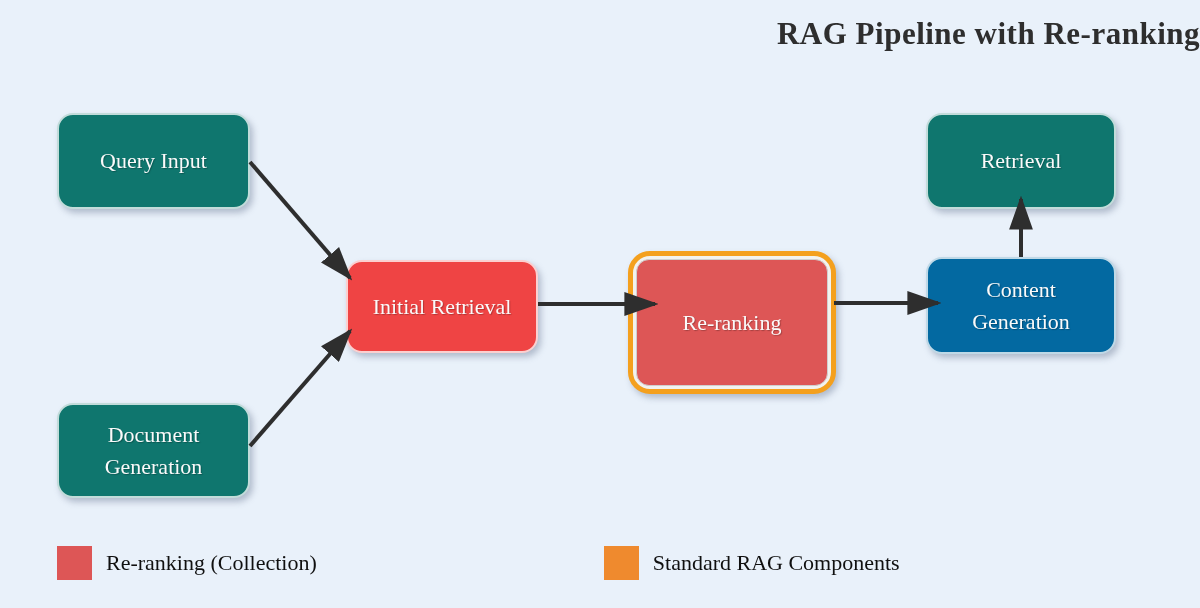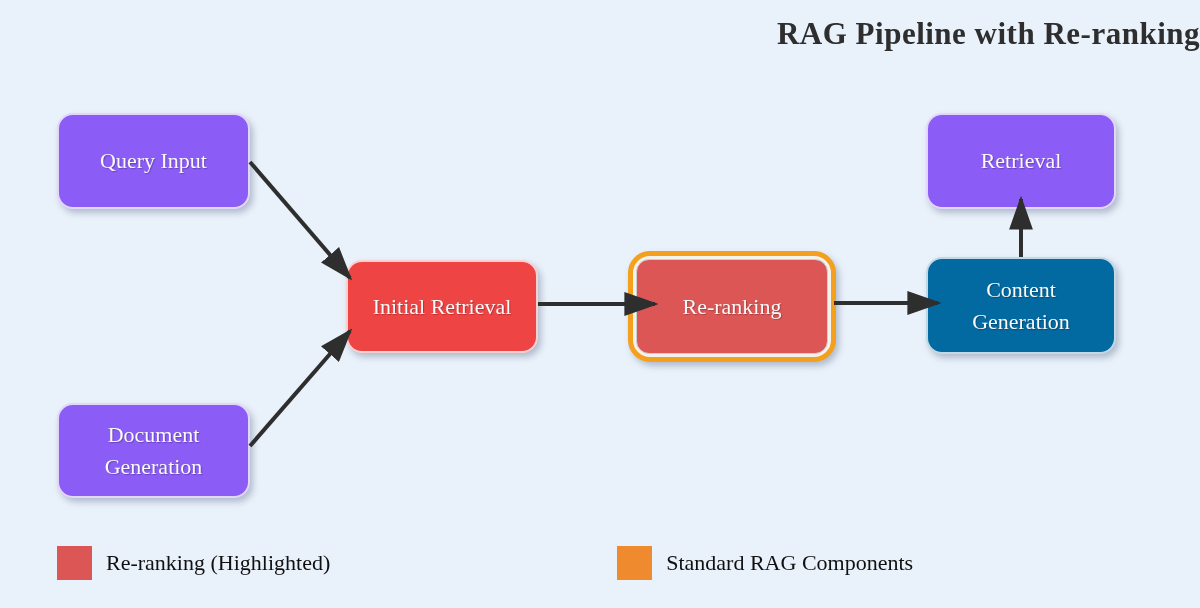--- a/index.html
+++ b/index.html
@@ -36,34 +36,34 @@
     color: #fafafa;
     font-size: 22px;
     line-height: 1.45;
     padding: 4px 14px;
     box-sizing: border-box;
     border: 2px solid rgba(255,255,255,0.75);
     box-shadow: 3px 4px 6px rgba(110,125,150,0.45);
     text-shadow: 1px 1px 1px rgba(0,0,0,0.25);
   }
 
-  .node-blue   { background: #8b5cf6; }
+  .node-blue   { background: #0f766e; }
   .node-orange { background: #ef4444; }
   .node-teal   { background: #0369a1; }
 
   .node-query    { left: 57px;  top: 113px; width: 193px; height: 96px; }
   .node-docs     { left: 57px;  top: 403px; width: 193px; height: 95px; }
   .node-initial  { left: 346px; top: 260px; width: 192px; height: 93px; }
   .node-content  { left: 926px; top: 257px; width: 190px; height: 97px; }
   .node-response { left: 926px; top: 113px; width: 190px; height: 96px; }
 
   .node-rerank-outer {
     position: absolute;
     left: 628px; top: 251px;
-    width: 208px; height: 111px;
+    width: 208px; height: 143px;
     box-sizing: border-box;
     border: 5px solid #f4a01e;
     border-radius: 22px;
     background: #f2f2ef;
     padding: 3px;
     box-shadow: 3px 4px 6px rgba(110,125,150,0.45);
   }
   .node-rerank-inner {
     width: 100%; height: 100%;
     box-sizing: border-box;
@@ -151,21 +151,21 @@
     <line x1="250" y1="162" x2="350" y2="278" stroke="#2e2e2e" stroke-width="4" marker-end="url(#ah)"></line>
     <line x1="250" y1="446" x2="350" y2="331" stroke="#2e2e2e" stroke-width="4" marker-end="url(#ah)"></line>
     <line x1="538" y1="304" x2="655" y2="304" stroke="#2e2e2e" stroke-width="4" marker-end="url(#ah)"></line>
     <line x1="834" y1="303" x2="938" y2="303" stroke="#2e2e2e" stroke-width="4" marker-end="url(#ah)"></line>
     <line x1="1021" y1="257" x2="1021" y2="199" stroke="#2e2e2e" stroke-width="4" marker-end="url(#ah)"></line>
   </svg>
 
   <div class="legend">
     <div class="legend-item">
       <span class="legend-swatch legend-swatch-rerank"></span>
-      <span class="legend-label">Re-ranking (Highlighted)</span>
+      <span class="legend-label">Re-ranking (Collection)</span>
     </div>
     <div class="legend-item">
       <span class="legend-swatch legend-swatch-standard"></span>
       <span class="legend-label">Standard RAG Components</span>
     </div>
   </div>
 
 </div>
 
 </body></html>

